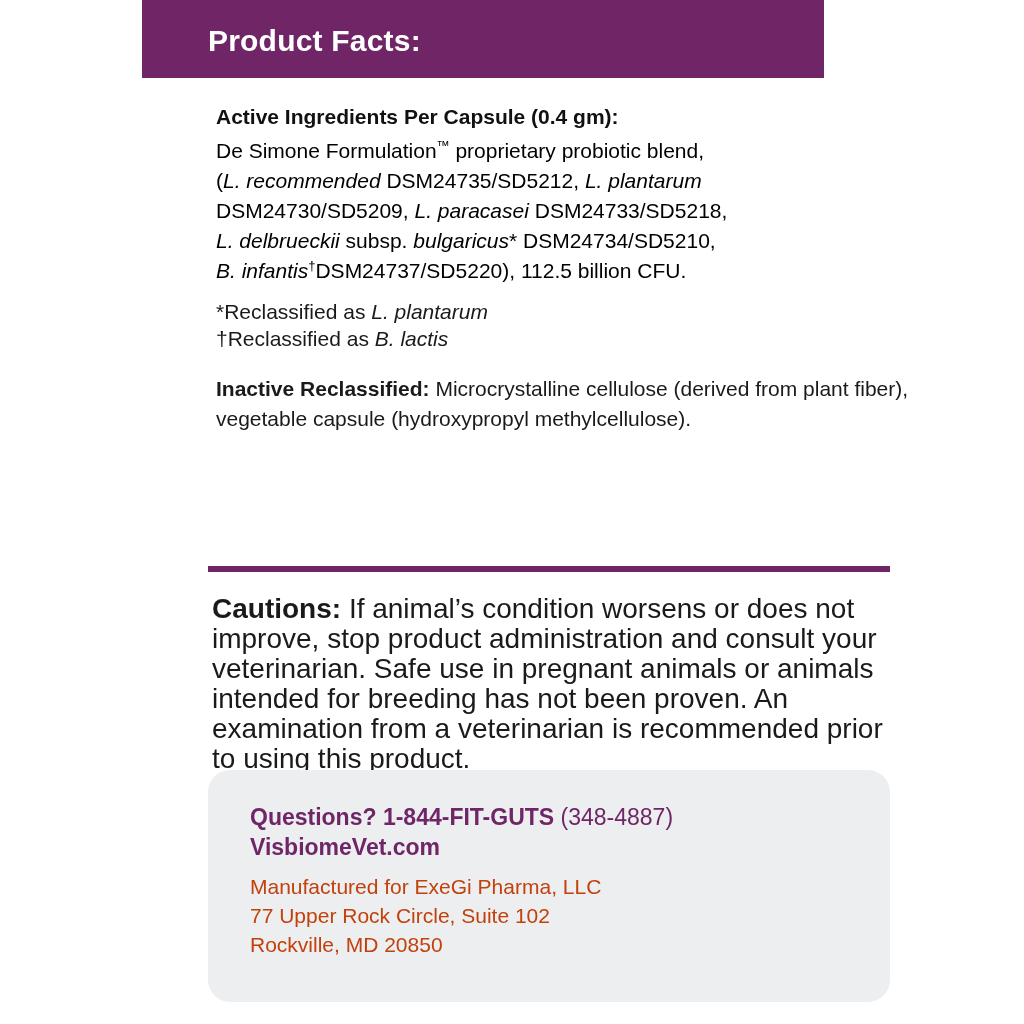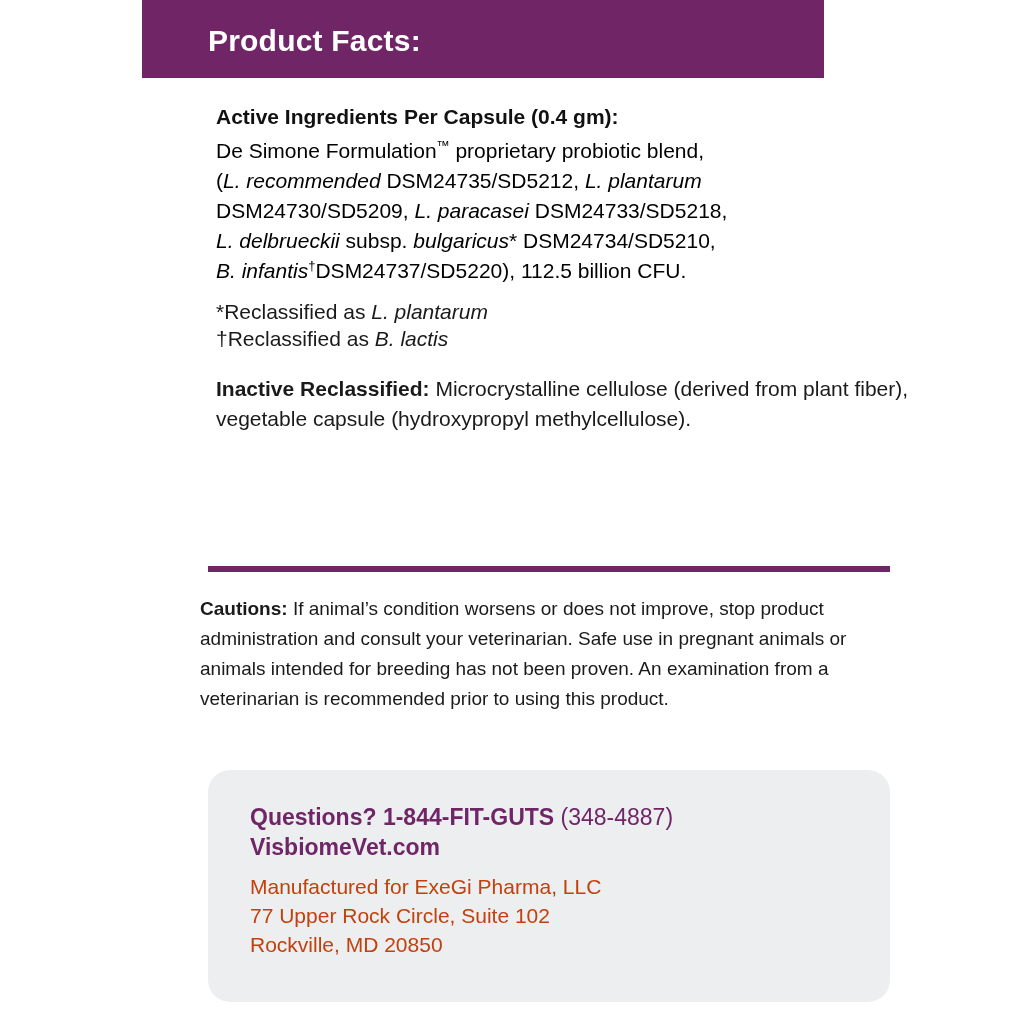--- a/index.html
+++ b/index.html
@@ -89,24 +89,24 @@
     position: absolute;
     left: 208px;
     top: 566px;
     width: 682px;
     height: 6px;
     background: #6f2566;
   }
 
   .cautions {
     position: absolute;
-    left: 200px;
+    left: 212px;
     top: 594px;
     width: 700px;
-    font-size: 19px;
+    font-size: 28px;
     line-height: 30px;
   }
   .cautions b { font-weight: bold; }
 
   
   .contact-box {
     position: absolute;
     left: 208px;
     top: 770px;
     width: 682px;

